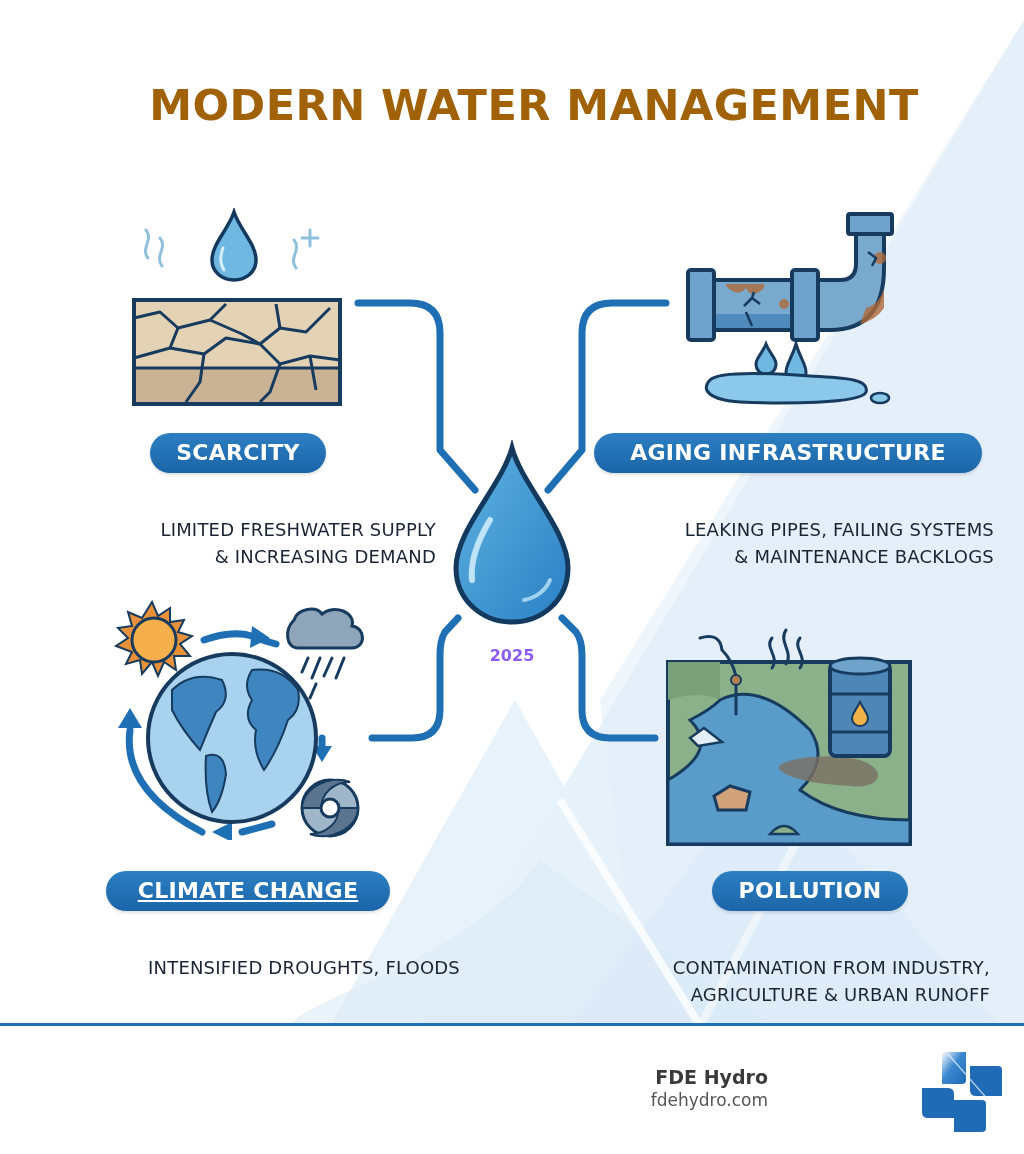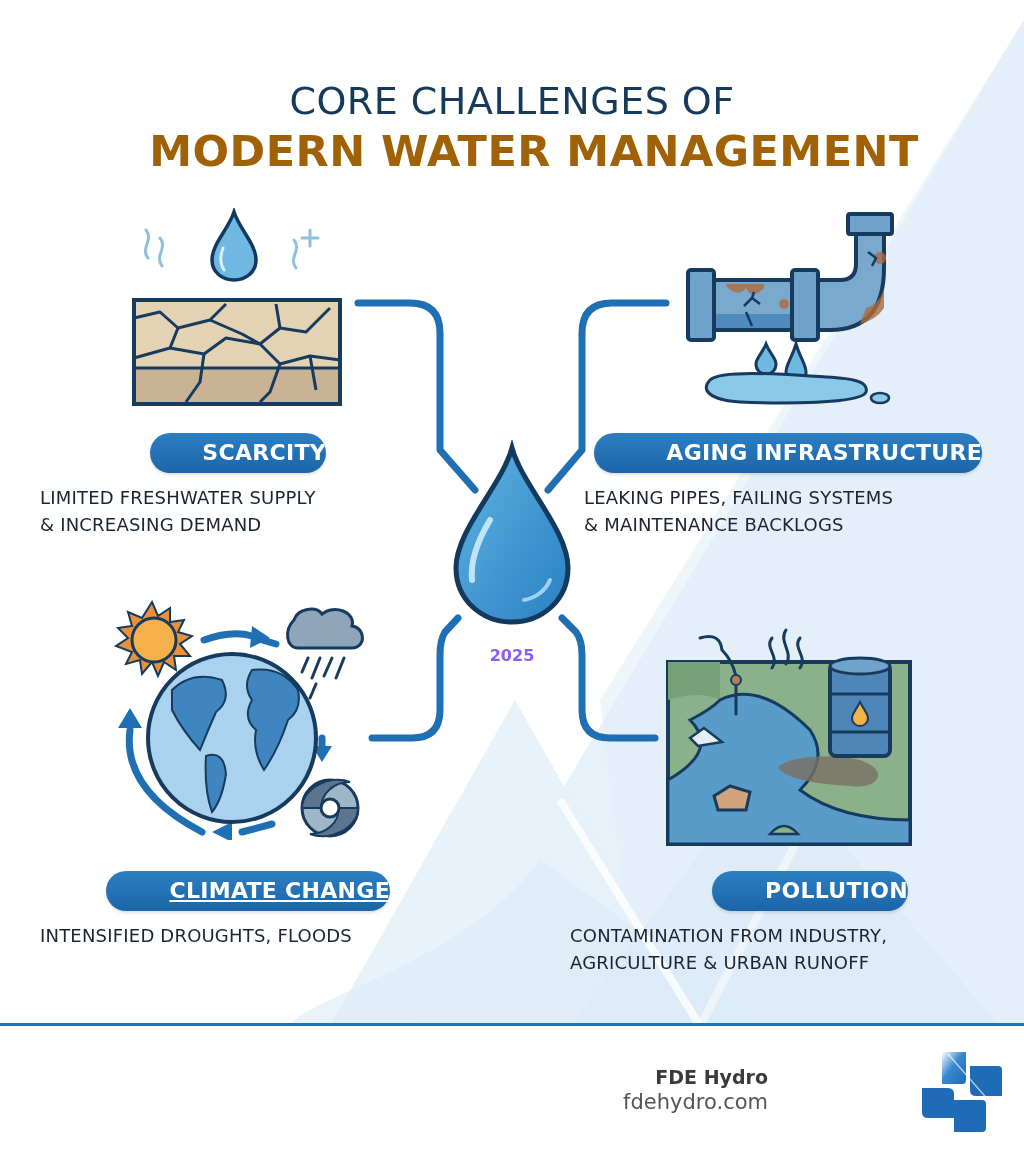--- a/index.html
+++ b/index.html
@@ -5,28 +5,28 @@
   * { box-sizing: border-box; margin: 0; padding: 0; }
   html, body { width: 1024px; height: 1154px; background: #ffffff; overflow: hidden; }
   body { position: relative; font-family: "DejaVu Sans", "Liberation Sans", sans-serif; color: #1a2b40; }
   .bg { position: absolute; left: 0; top: 0; width: 1024px; height: 1026px; z-index: 0; }
   .title-wrap { position: absolute; left: 0; top: 78px; width: 1024px; text-align: center; z-index: 2; }
   .title-line1 { font-size: 38px; font-weight: normal; color: #163a5c; letter-spacing: 0.5px; line-height: 46px; }
   .title-line2 { font-size: 43px; font-weight: bold; color: #a16207; letter-spacing: 0.5px; line-height: 54px; padding-left: 44px; }
   .connectors { position: absolute; left: 0; top: 0; width: 1024px; height: 1026px; z-index: 1; }
   .icon { position: absolute; z-index: 2; }
   .pill { position: absolute; z-index: 3; background: linear-gradient(#2c7fc2, #1b65a8); color: #ffffff; font-weight: bold;
-          font-size: 22px; border-radius: 20px; height: 40px; line-height: 40px; text-align: right; letter-spacing: 0.3px;
+          font-size: 22px; border-radius: 20px; height: 40px; line-height: 40px; text-align: center; letter-spacing: 0.3px;
           box-shadow: 0 2px 3px rgba(0,0,0,0.12); }
-  .desc { position: absolute; z-index: 3; text-align: left; font-size: 18px; line-height: 27px; color: #1a2435; letter-spacing: 0.2px; }
+  .desc { position: absolute; z-index: 3; text-align: right; font-size: 18px; line-height: 27px; color: #1a2435; letter-spacing: 0.2px; margin-top: 32px; }
   .year { position: absolute; left: 462px; top: 646px; width: 100px; text-align: center; font-size: 16px; font-weight: bold; color: #8b5cf6; z-index: 3; }
   .divider { position: absolute; left: 0; top: 1023px; width: 1024px; height: 3px; background: #2270b6; z-index: 3; }
   .footer { position: absolute; left: 0; top: 1026px; width: 892px; height: 128px; background: #ffffff; z-index: 3; }
   .brand-name { position: absolute; right: 124px; top: 40px; font-size: 19px; font-weight: bold; color: #3a3a3a; text-align: right; }
-  .brand-url { position: absolute; right: 124px; top: 64px; font-size: 21px; color: #555555; text-align: center; }
+  .brand-url { position: absolute; right: 124px; top: 64px; font-size: 17px; color: #555555; text-align: center; }
   .logo { position: absolute; left: 920px; top: 1050px; z-index: 4; }
 </style>
 </head>
 <body>
 
 <svg class="bg" viewBox="0 0 1024 1026">
   <defs>
     <linearGradient id="bgGrad" x1="0" y1="0" x2="1" y2="1">
       <stop offset="0" stop-color="#eaf4fb"></stop>
       <stop offset="1" stop-color="#d7e9f6"></stop>
@@ -35,21 +35,20 @@
   <polygon points="1024,20 1024,1026 420,1026" fill="#e6f1fa"></polygon>
   <polygon points="1024,20 600,700 640,1026 1024,1026" fill="#e2eff9" opacity="0.6"></polygon>
   <polygon points="515,700 330,1026 700,1026" fill="#e5f1fa" opacity="0.9"></polygon>
   <path d="M540 860 C 470 960, 300 1000, 290 1026 L 770 1026 Z" fill="#dcebf7" opacity="0.6"></path>
   <polygon points="770,760 570,1026 1000,1026" fill="#d9eaf7" opacity="0.6"></polygon>
   <line x1="560" y1="800" x2="700" y2="1026" stroke="#ffffff" stroke-width="8" opacity="0.8"></line>
   <line x1="850" y1="740" x2="700" y2="1026" stroke="#ffffff" stroke-width="8" opacity="0.5"></line>
 </svg>
 
 <div class="title-wrap">
-  <div class="title-line1">CORE CHALLENGES OF</div>
   <div class="title-line2">MODERN WATER MANAGEMENT</div>
 </div>
 
 <svg class="connectors" viewBox="0 0 1024 1026">
   <g fill="none" stroke="#1f6fb5" stroke-width="7" stroke-linecap="round" stroke-linejoin="round">
     <path d="M358 303 L 410 303 Q 440 303 440 333 L 440 450 L 475 490"></path>
     <path d="M666 303 L 612 303 Q 582 303 582 333 L 582 450 L 548 490"></path>
     <path d="M458 618 L 445 632 Q 440 640 440 655 L 440 710 Q 440 738 412 738 L 372 738"></path>
     <path d="M562 618 L 576 632 Q 582 640 582 655 L 582 710 Q 582 738 610 738 L 655 738"></path>
   </g>

